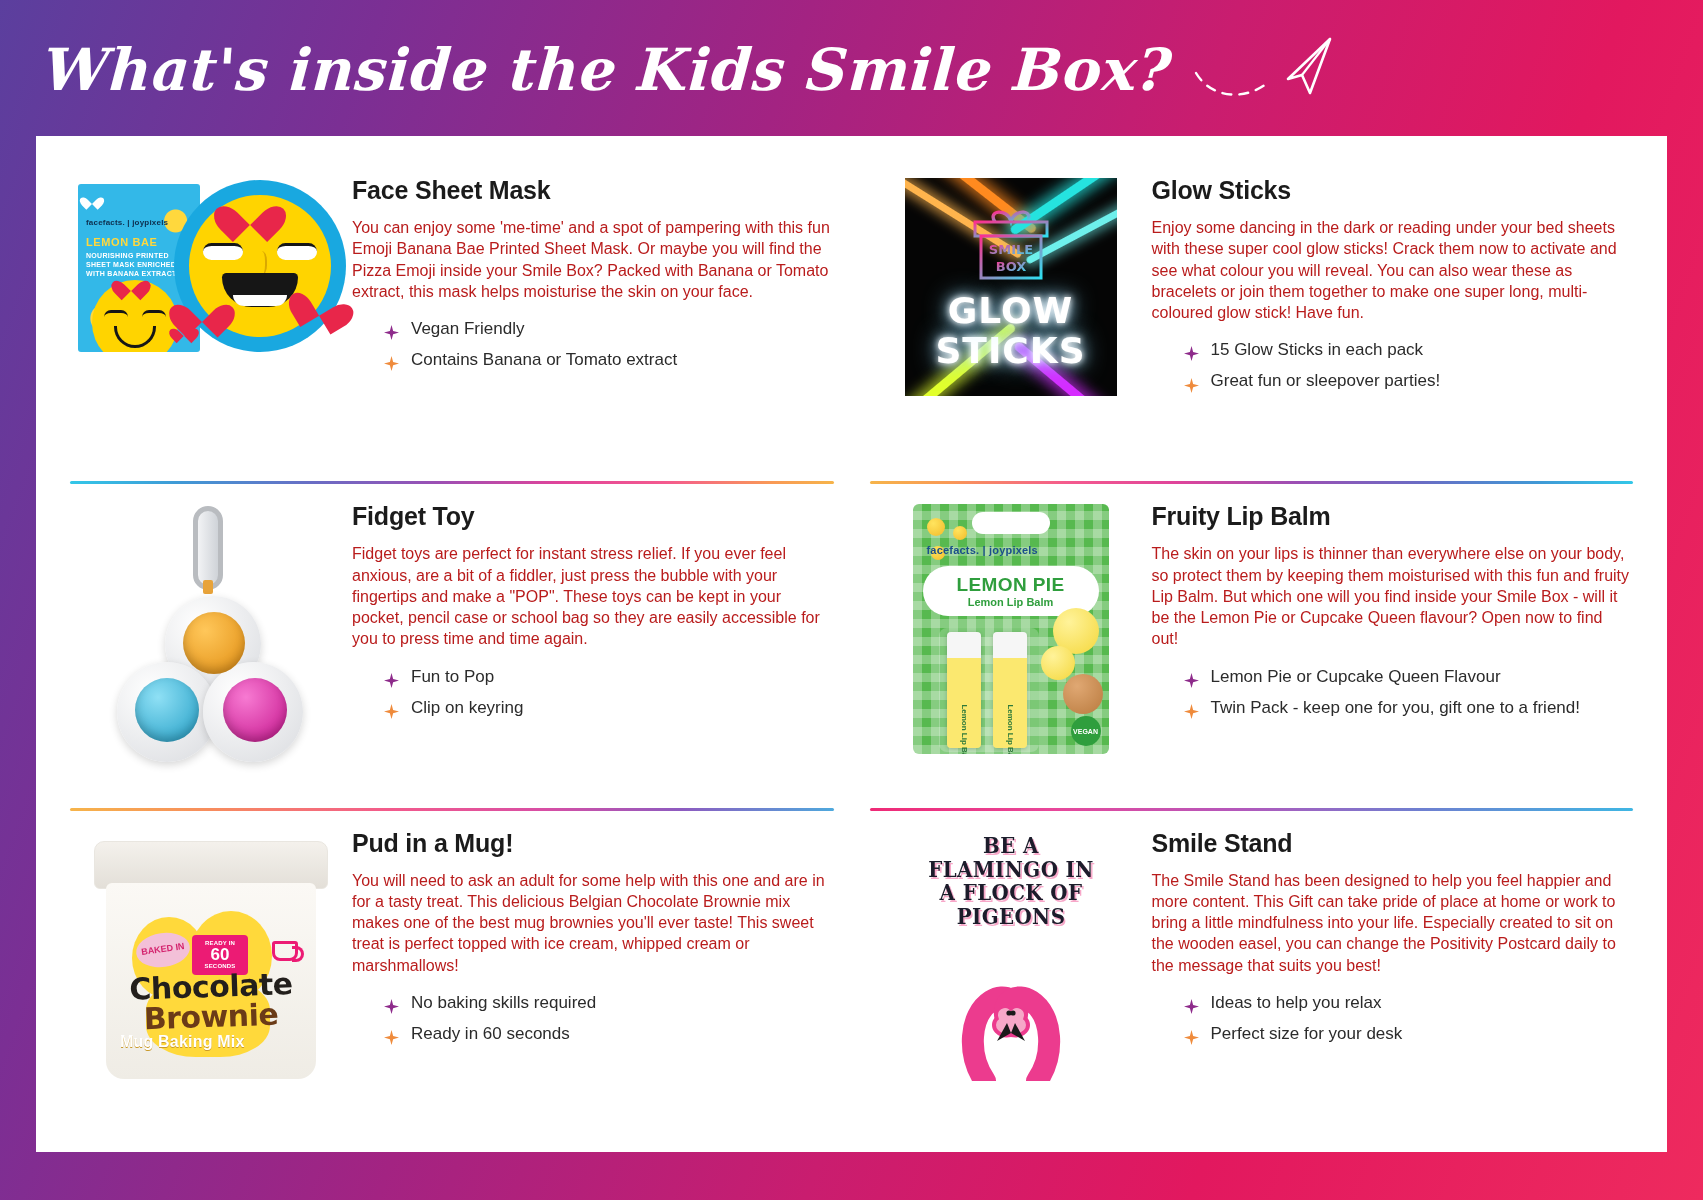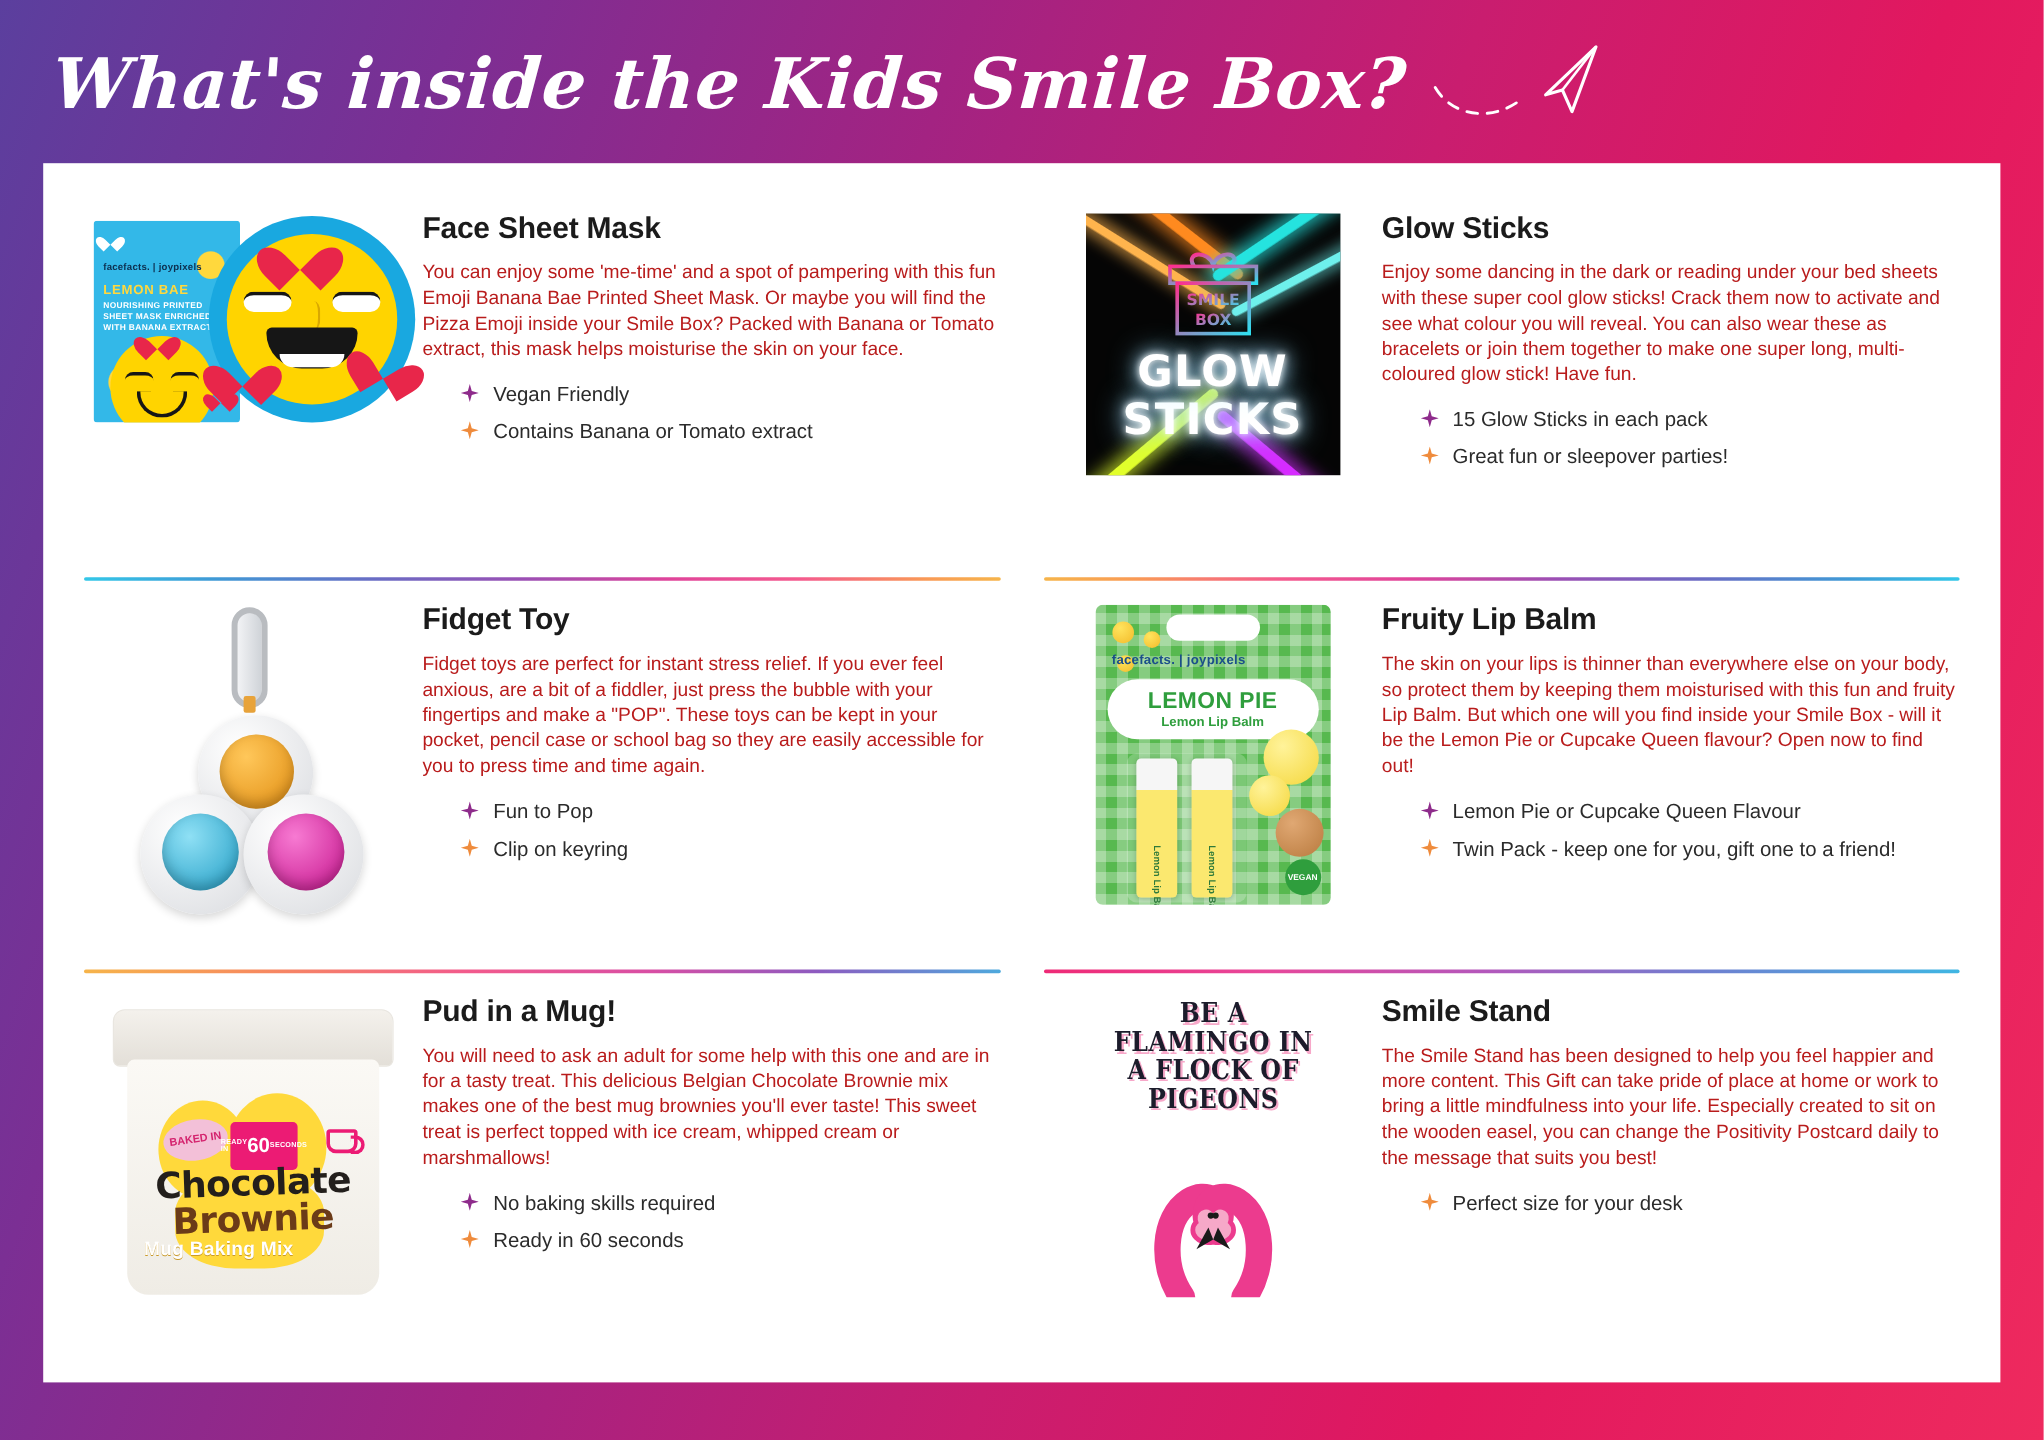--- a/index.html
+++ b/index.html
@@ -126,21 +126,21 @@
     color: #b91c1c;
   }
 
   .bullets {
     list-style: none;
     margin-top: 16px;
     padding-left: 32px;
   }
   .bullets li {
     display: flex;
-    align-items: flex-start;
+    align-items: flex-end;
     gap: 12px;
     font-size: 17px;
     color: #2b2b2b;
     margin-bottom: 9px;
     line-height: 1.3;
   }
   .spark { flex: 0 0 auto; margin-top: 2px; }
 
   
 
@@ -304,21 +304,21 @@
     font-weight:700; font-size:16px; color:#ffffff; letter-spacing:.2px;
     text-shadow:0 1px 0 #c99a2b;
   }
   .badge-baked {
     position:absolute; left:30px; top:50px; width:54px; height:34px; border-radius:50%;
     background:#f3c0d8; display:flex; align-items:center; justify-content:center;
     font-size:9px; font-weight:700; color:#d4236e; transform:rotate(-8deg); text-align:center; line-height:1.05;
   }
   .badge-60 {
     position:absolute; left:86px; top:52px; width:56px; height:40px; background:#ec1b74;
-    border-radius:4px; color:#fff; display:flex; align-items:center;
+    border-radius:4px; color:#fff; display:flex; flex-direction:column; align-items:center;
     justify-content:center; line-height:1;
   }
   .badge-60 .b1 { font-size:6px; font-weight:700; letter-spacing:.2px; }
   .badge-60 .b2 { font-size:17px; font-weight:700; }
   .badge-60 .b3 { font-size:6px; font-weight:700; letter-spacing:.2px; }
   .mug-icon { position:absolute; right:18px; top:58px; width:26px; height:20px; border:3px solid #ec1b74; border-radius:3px 3px 8px 8px; }
   .mug-icon:after { content:""; position:absolute; right:-9px; top:2px; width:9px; height:10px; border:3px solid #ec1b74; border-left:none; border-radius:0 8px 8px 0; }
 
   
   .flam-art { width:200px; height:250px; position:relative; }
@@ -625,20 +625,28 @@
             </div>
           </div>
         </div>
         <div class="prod-text">
           <div class="prod-title">Smile Stand</div>
           <div class="prod-desc">The Smile Stand has been designed to help you feel happier and more content. This Gift can take pride of place at home or work to bring a little mindfulness into your life. Especially created to sit on the wooden easel, you can change the Positivity Postcard daily to the message that suits you best!</div>
           <ul class="bullets">
             <li>
               <span class="spark">
                 <svg class="spark-svg" width="15" height="15" viewBox="0 0 24 24">
+                    <path d="M12 0 L14.6 9.4 L24 12 L14.6 14.6 L12 24 L9.4 14.6 L0 12 L9.4 9.4 Z" fill="#8e2b8b"></path>
+                  </svg>
+              </span>
+              <span>Ideas to help you relax</span>
+            </li>
+            <li>
+              <span class="spark">
+                <svg class="spark-svg" width="15" height="15" viewBox="0 0 24 24">
                     <path d="M12 0 L14.6 9.4 L24 12 L14.6 14.6 L12 24 L9.4 14.6 L0 12 L9.4 9.4 Z" fill="#ef8b3c"></path>
                   </svg>
               </span>
               <span>Perfect size for your desk</span>
             </li>
           </ul>
         </div>
       </div>
 
     </div>

